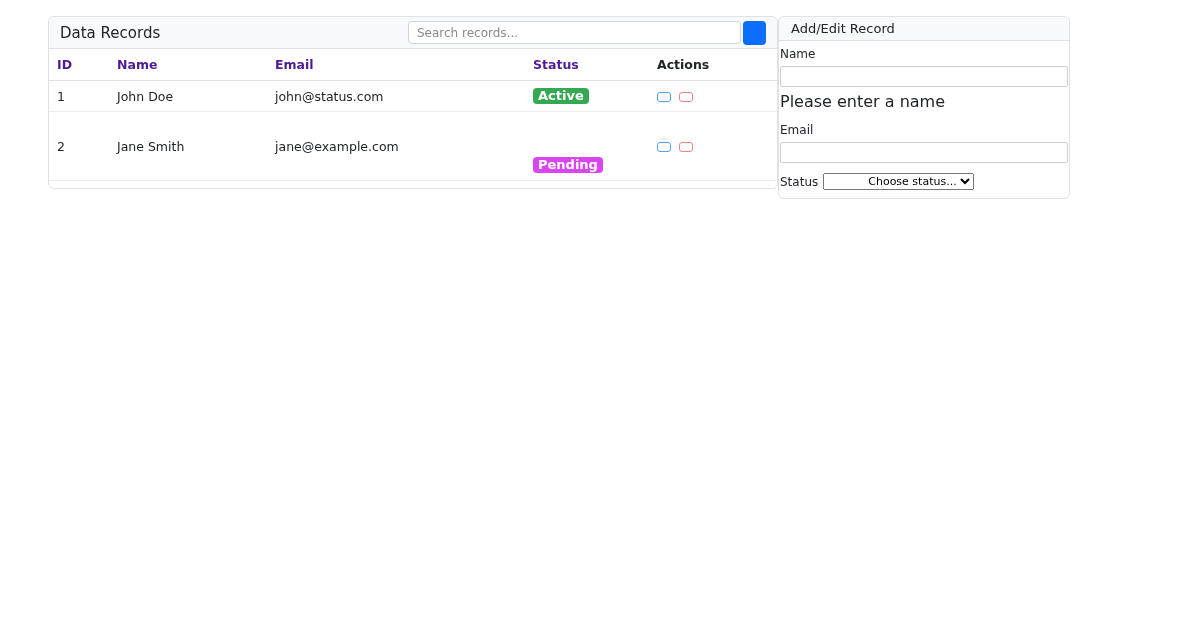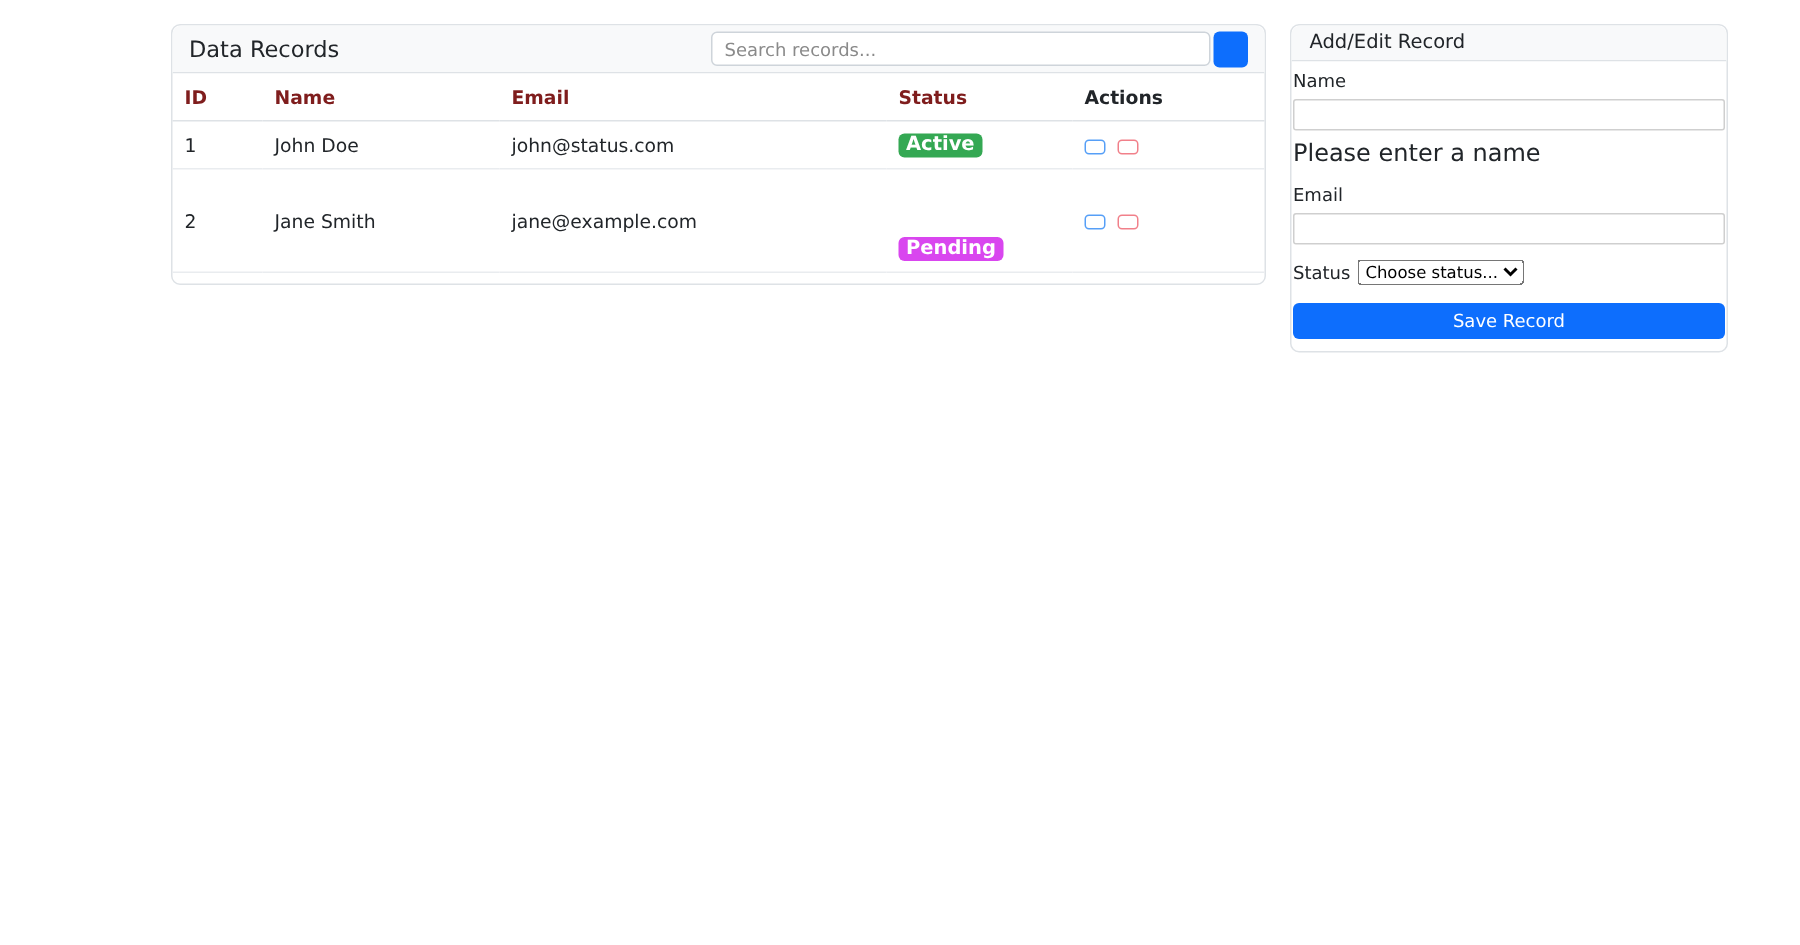--- a/index.html
+++ b/index.html
@@ -5,24 +5,22 @@
   * { box-sizing: border-box; }
   html, body { margin: 0; padding: 0; }
   body {
     width: 1200px; height: 630px;
     background: #ffffff;
     font-family: "DejaVu Sans", "Liberation Sans", sans-serif;
     color: #212529;
   }
   .layout {
     display: flex;
-    gap: 16px;
     padding: 16px 48px;
     align-items: flex-start;
-    justify-content: flex-end;
   }
   .card {
     border: 1px solid #dee2e6;
     border-radius: 6px;
     background: #fff;
   }
   .records-card { width: 730px; }
   .form-card { width: 292px; }
 
   .card-header {
@@ -51,21 +49,21 @@
 
   table { width: 100%; border-collapse: collapse; margin-bottom: 7px; }
   col.c-id { width: 60px; }
   col.c-name { width: 158px; }
   col.c-email { width: 258px; }
   col.c-status { width: 124px; }
   th {
     text-align: left; font-size: 12.5px; font-weight: bold;
     padding: 8px; border-bottom: 1px solid #dee2e6;
   }
-  th.sortable { color: #7f1d1d; cursor: pointer; }
+  th.sortable { color: #4c1d95; cursor: pointer; }
   td {
     font-size: 12.5px; padding: 7px 8px;
     border-bottom: 1px solid #e9ecef;
     vertical-align: middle;
   }
 
   .badge {
     display: inline-block; color: #fff; font-weight: bold;
     font-size: 13px; line-height: 12px; padding: 2px 5px; border-radius: 4px;
   }
@@ -87,21 +85,21 @@
   .text-input {
     display: block; width: 100%; height: 21px;
     border: 1px solid #cfcfcf; border-radius: 2px;
     padding: 0 4px; font-size: 12px; font-family: inherit; outline: none;
   }
   .feedback { font-size: 16px; margin: 5px 0 12px 0; }
   .status-row {
     display: flex; align-items: center; gap: 5px;
     margin: 10px 0 0 0; font-size: 12px;
   }
-  .status-select { font-size: 11px; font-family: inherit; }
+  .status-select { font-size: 11px; font-family: inherit; padding-left: 40px; }
   .save-btn {
     display: block; width: 100%; margin-top: 12px;
     background: #0d6efd; color: #fff; border: none; border-radius: 4px;
     font-size: 12px; font-family: inherit; padding: 5px 0; cursor: pointer;
   }
 </style>
 </head>
 <body>
 
 <div class="layout">
@@ -174,17 +172,16 @@
       <label class="form-label">Email</label>
       <input class="text-input" type="text" style="">
 
       <div class="status-row">
         <span>Status</span>
         <select class="status-select">
           <option>Choose status...</option>
         </select>
       </div>
 
-      <button class="save-btn">Save Record</button>
     </div>
   </div>
 
 </div>
 
 </body></html>

